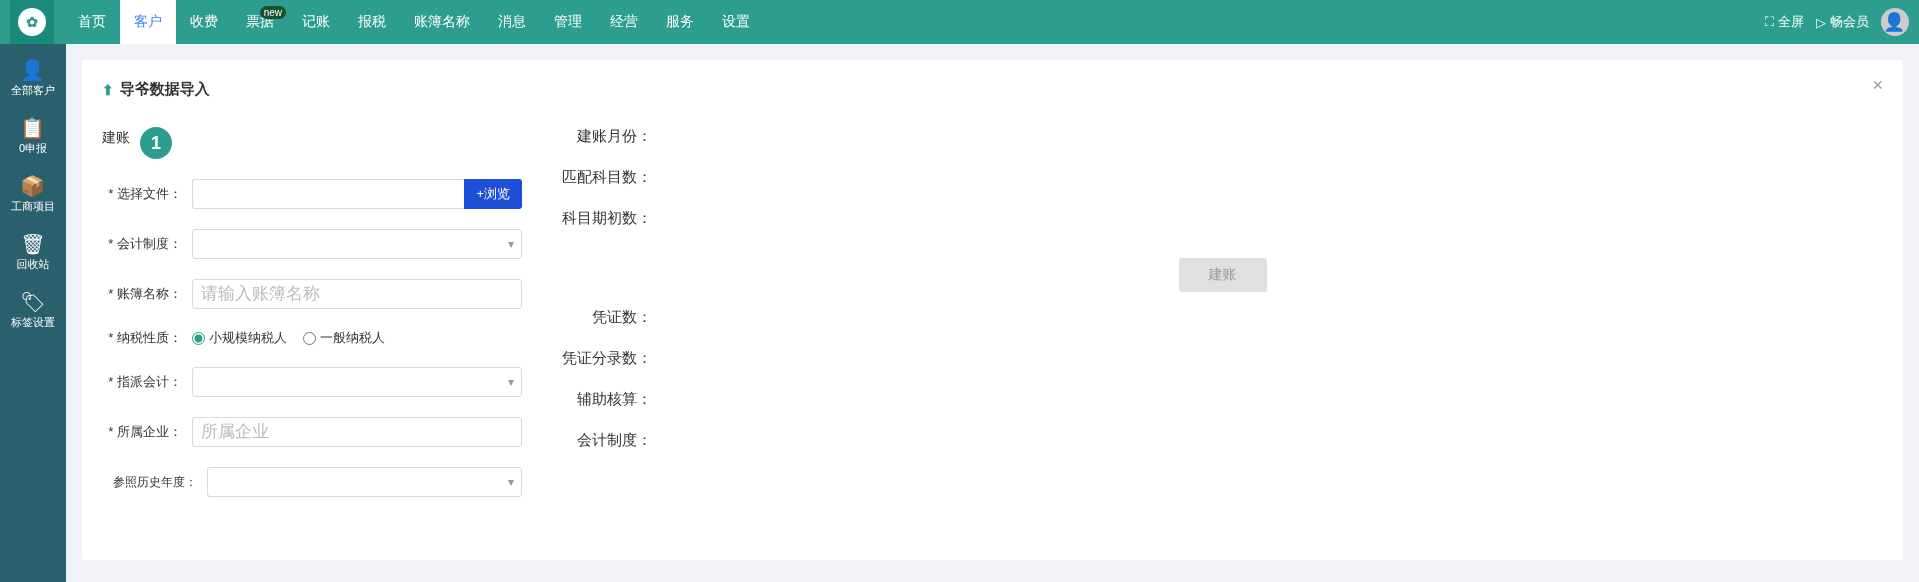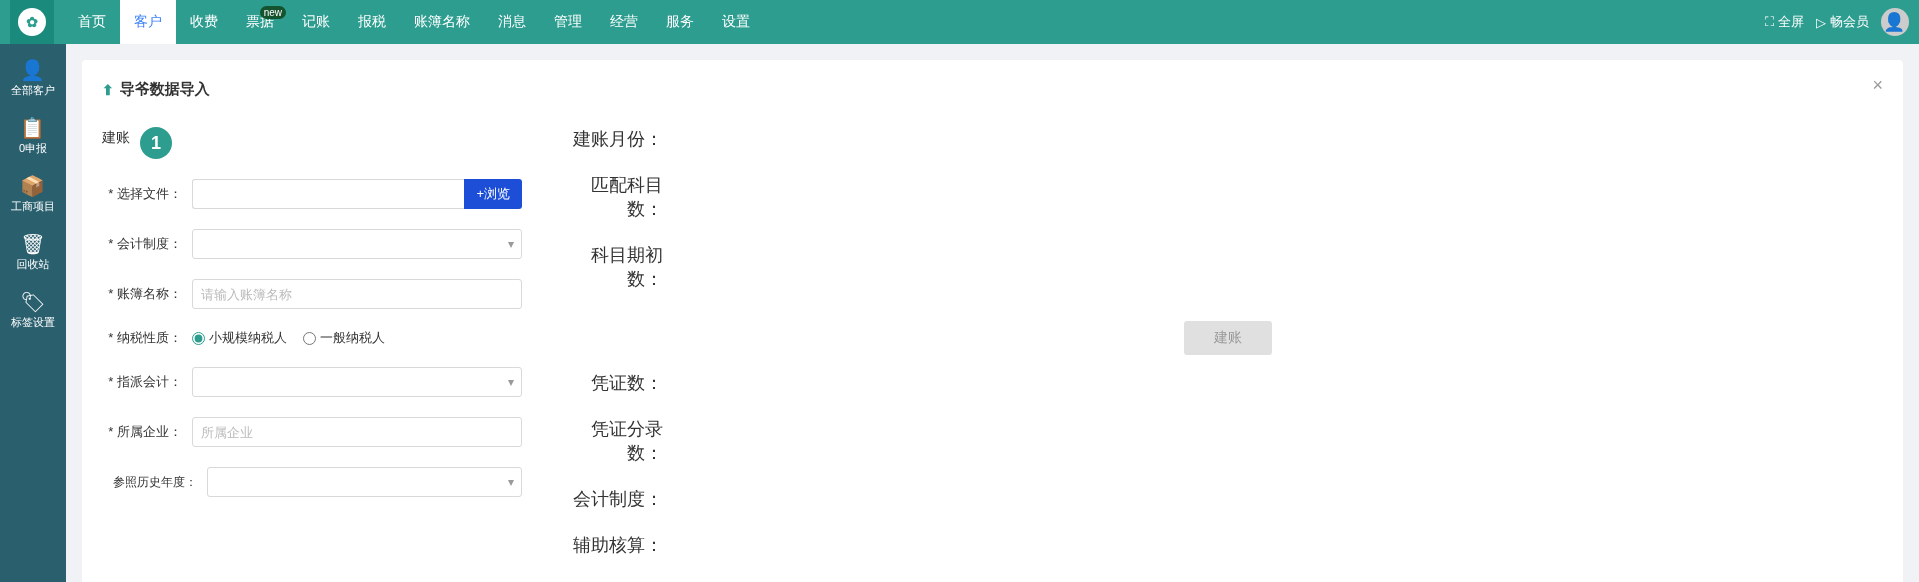--- a/index.html
+++ b/index.html
@@ -73,21 +73,21 @@
       margin-bottom: 28px;
     }
     .card-title-icon { color: #2d9d8f; font-size: 14px; }
     .close-btn {
       position: absolute; top: 16px; right: 20px; font-size: 18px; color: #999; cursor: pointer;
       background: none; border: none; line-height: 1;
     }
 
     
     .form-area {
-      display: flex; gap: 11px;
+      display: flex; gap: 0;
     }
     .form-left {
       flex: 0 0 420px;
     }
     .step-indicator {
       display: flex; align-items: flex-start; gap: 10px; margin-bottom: 20px;
     }
     .step-label { font-size: 14px; color: #333; margin-top: 2px; }
     .step-circle {
       width: 32px; height: 32px; border-radius: 50%; background: #2d9d8f;
@@ -98,21 +98,21 @@
 
     .form-row {
       display: flex; align-items: center; margin-bottom: 16px; margin-top: 20px;
     }
     .form-label {
       font-size: 13px; color: #333; width: 80px; text-align: right; margin-right: 10px;
       flex-shrink: 0;
     }
     .form-control {
       flex: 1; height: 30px; border: 1px solid #d9d9d9; border-radius: 3px;
-      padding: 0 8px; font-size: 13px; color: #333; outline: none;
+      padding: 0 8px; font-size: 17px; color: #333; outline: none;
       background: white;
     }
     .form-control::placeholder { color: #bbb; }
 
     .file-row { display: flex; align-items: center; gap: 0; flex: 1; }
     .file-input {
       flex: 1; height: 30px; border: 1px solid #d9d9d9; border-right: none;
       border-radius: 3px 0 0 3px; padding: 0 8px; font-size: 13px;
       outline: none; background: white;
     }
@@ -141,21 +141,21 @@
     .radio-item input[type="radio"] { accent-color: #2d9d8f; cursor: pointer; }
 
     
     .form-right {
       flex: 1; padding-left: 40px; padding-top: 0;
     }
     .info-row {
       display: flex; align-items: center; margin-bottom: 22px;
     }
     .info-label {
-      font-size: 18px; color: #333; width: 90px; text-align: right; flex-shrink: 0;
+      font-size: 15px; color: #333; width: 90px; text-align: right; flex-shrink: 0;
     }
     .info-value {
       font-size: 13px; color: #333;
     }
 
     .jianz-btn {
       background: #e0e0e0; color: #999; border: none; border-radius: 3px;
       width: 88px; height: 34px; font-size: 14px; cursor: not-allowed;
       margin-top: 8px;
     }
@@ -345,24 +345,24 @@
 
           <div class="info-row">
             <span class="info-label">凭证数：</span>
             <span class="info-value"></span>
           </div>
           <div class="info-row">
             <span class="info-label">凭证分录数：</span>
             <span class="info-value"></span>
           </div>
           <div class="info-row">
+            <span class="info-label">辅助核算：</span>
+            <span class="info-value"></span>
+          </div>
+          <div class="info-row">
             <span class="info-label">会计制度：</span>
-            <span class="info-value"></span>
-          </div>
-          <div class="info-row">
-            <span class="info-label">辅助核算：</span>
             <span class="info-value"></span>
           </div>
         </div>
       </div>
     </div>
   </div>
 </div>
 
 </body></html>

